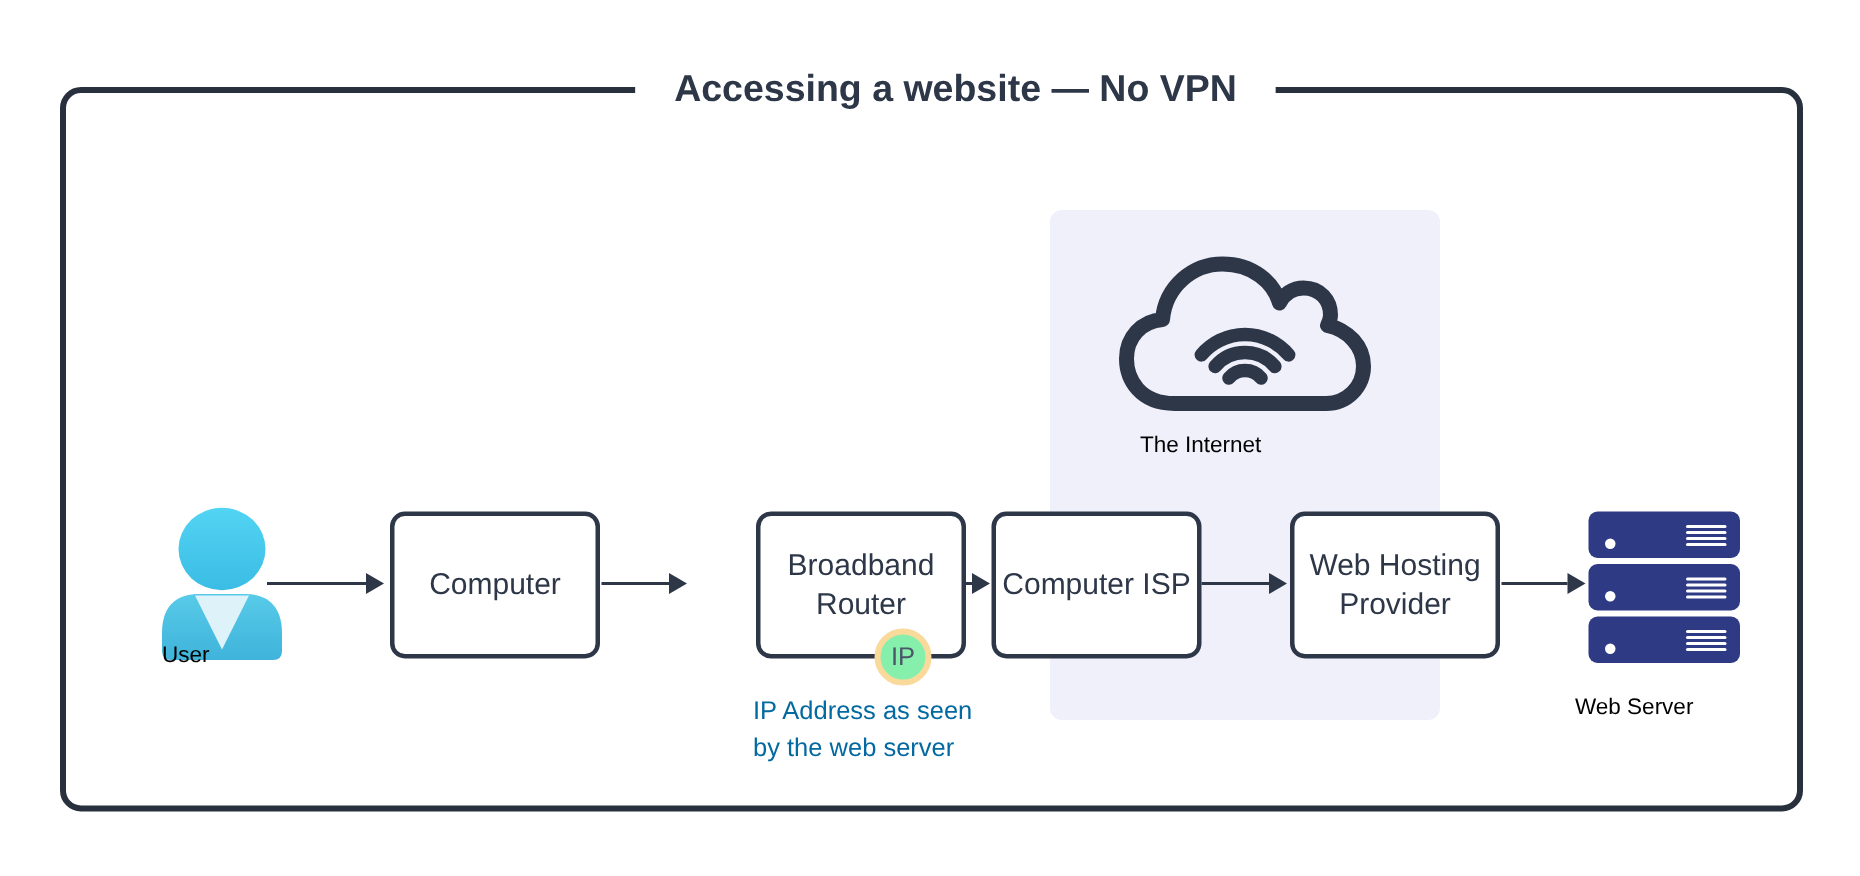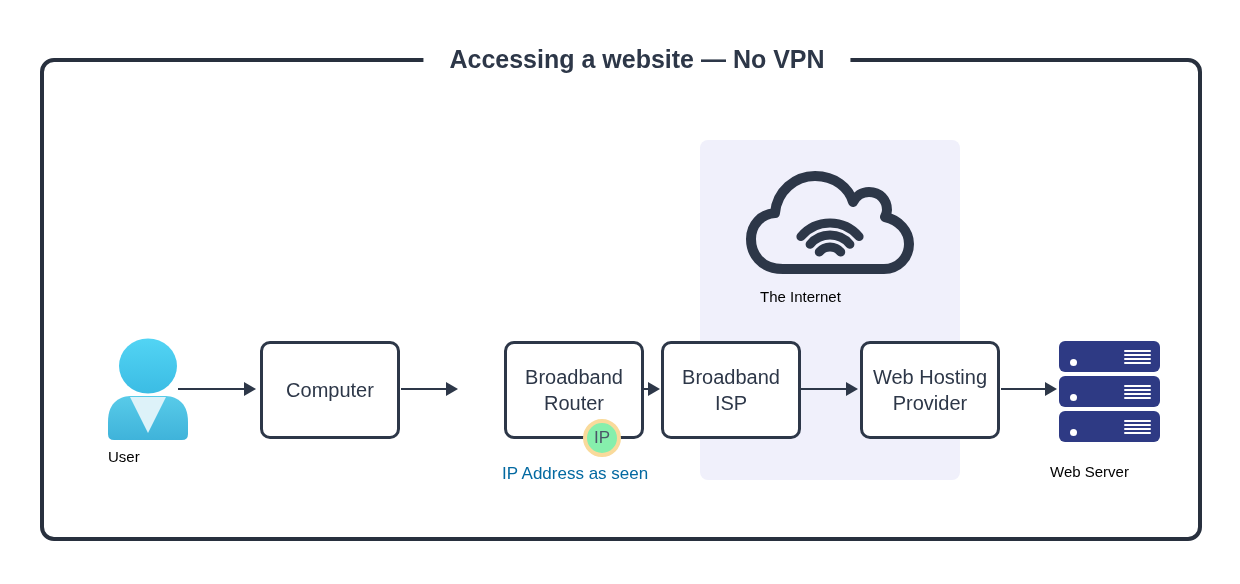--- a/index.html
+++ b/index.html
@@ -98,21 +98,21 @@
         <linearGradient id="ugHead" x1="0" y1="0" x2="0" y2="1">
           <stop offset="0" stop-color="#52d4f4"></stop>
             <stop offset="1" stop-color="#3bbce4"></stop>
         </linearGradient>
       </defs>
       <path d="M10,104 Q4,104 4,98 L4,86 C4,65 17,60 28,60 L60,60 C71,60 84,65 84,86 L84,98 Q84,104 78,104 Z" fill="url(#ugBody)"></path>
       <polygon points="26,61 62,61 44,97" fill="#ddf2f9"></polygon>
       <ellipse cx="44" cy="30" rx="29" ry="27.5" fill="url(#ugHead)"></ellipse>
     </svg>
   </div>
-  <div class="small-label" style="left:108px; top:448px; width:80px;">User</div>
+  <div class="small-label" style="left:108px; top:428px; width:80px;">User</div>
 
   <div class="arrow" style="left:178px; width:66px;">
       <span class="head"></span>
     </div>
   <div class="arrow" style="left:401px; width:45px;">
       <span class="head"></span>
     </div>
   <div class="arrow" style="left:601px; width:47px;">
       <span class="head"></span>
     </div>
@@ -123,31 +123,32 @@
       <span class="head"></span>
     </div>
 
   <div class="node" style="left:260px;text-align:center;">
     <span>Computer</span>
   </div>
   <div class="node" style="left:460px;margin-left:44px;">
     <span>Broadband Router</span>
   </div>
   <div class="node" style="left:661px;">
-    <span>Broadband ISP</span>
+    <span>Computer ISP</span>
   </div>
   <div class="node" style="left:860px;text-align:center;">
     <span>Web Hosting Provider</span>
   </div>
 
   <div class="ip-badge">
     <span>IP</span>
   </div>
   <div class="ip-caption">
     <div>IP Address as seen</div>
+    <div>by the web server</div>
   </div>
 
   <div class="server" style="top:341px;">
     <span class="dot"></span>
     <span class="vents">
         <i></i>
         <i></i>
         <i></i>
         <i></i>
       </span>

